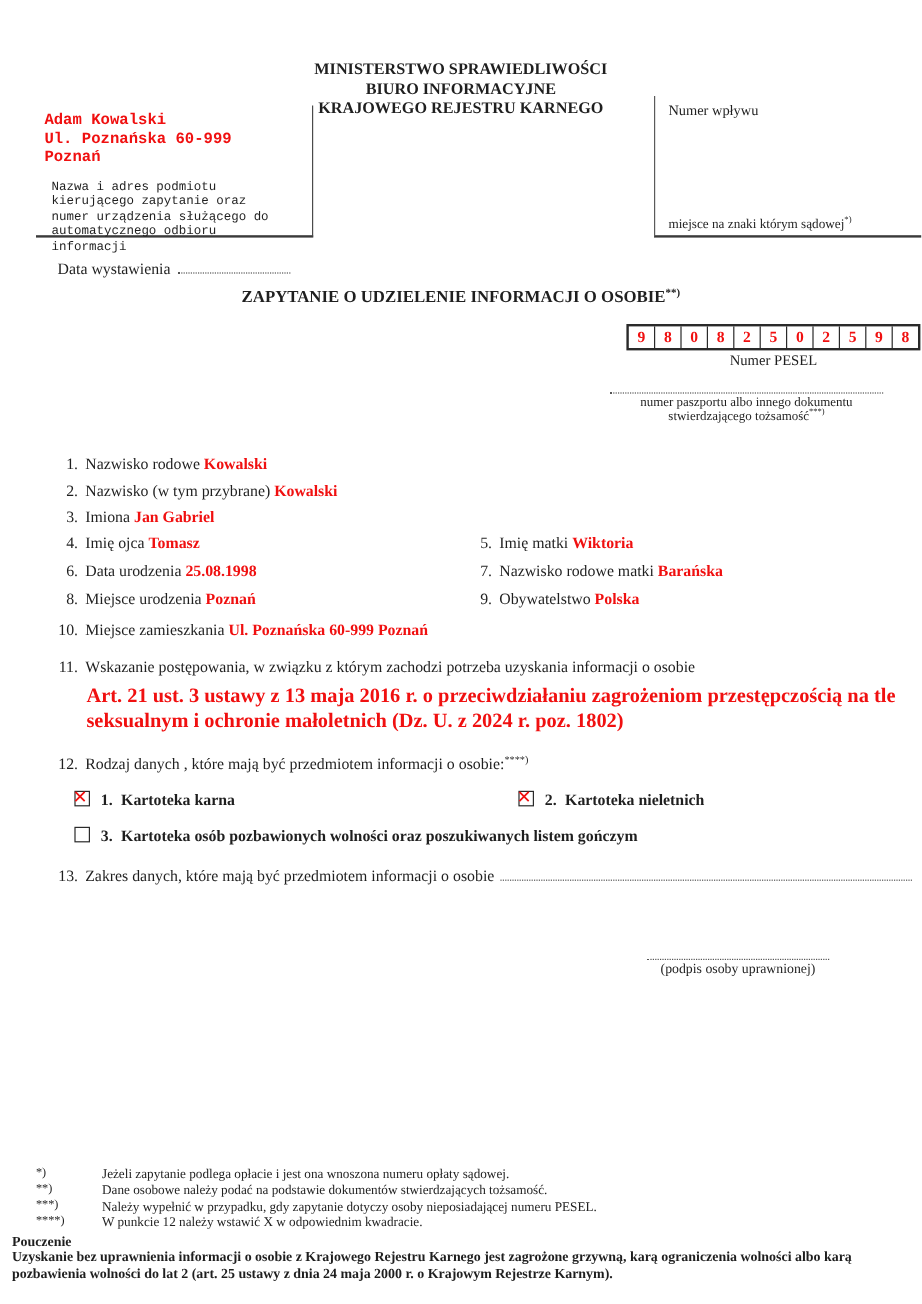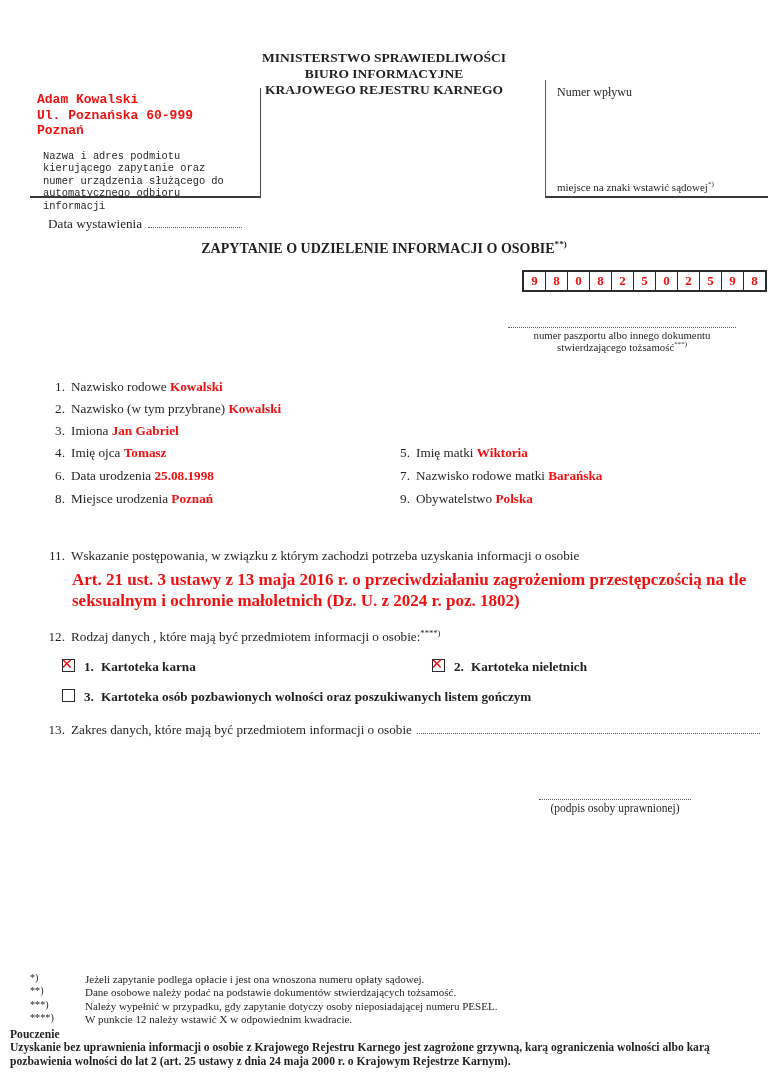--- a/index.html
+++ b/index.html
@@ -81,21 +81,21 @@
   </div>
 
   <div class="abs sender-box">
     <div class="sender-name">Adam Kowalski</div>
     <div class="sender-name">Ul. Poznańska 60-999 Poznań</div>
     <div class="sender-caption">Nazwa i adres podmiotu kierującego zapytanie oraz numer urządzenia służącego do automatycznego odbioru informacji</div>
   </div>
 
   <div class="abs receipt-box">
     <div class="receipt-top">Numer wpływu</div>
-    <div class="receipt-bottom"><span>miejsce na znaki wstawić sądowej</span><sup>*)</sup></div>
+    <div class="receipt-bottom"><span>miejsce na znaki którym sądowej</span><sup>*)</sup></div>
   </div>
 
   <div class="abs issue-date">
     <span>Data wystawienia</span><span class="dw-dots"></span>
   </div>
 
   <div class="abs form-title"><span>ZAPYTANIE O UDZIELENIE INFORMACJI O OSOBIE</span><sup>**)</sup></div>
 
   <div class="abs pesel-grid">
     <span class="pesel-cell">9</span>
@@ -103,20 +103,21 @@
     <span class="pesel-cell">0</span>
     <span class="pesel-cell">8</span>
     <span class="pesel-cell">2</span>
     <span class="pesel-cell">5</span>
     <span class="pesel-cell">0</span>
     <span class="pesel-cell">2</span>
     <span class="pesel-cell">5</span>
     <span class="pesel-cell">9</span>
     <span class="pesel-cell">8</span>
   </div>
+  <div class="abs pesel-label">Numer PESEL</div>
 
   <div class="abs passport">
     <span class="passport-dots"></span>
     <div>numer paszportu albo innego dokumentu</div>
     <div><span>stwierdzającego tożsamość</span><sup>***)</sup></div>
   </div>
 
   <div class="row" style="top:379px">
     <span class="num">1.</span><span>Nazwisko rodowe</span>
     <span class="val">Kowalski</span>
@@ -148,20 +149,24 @@
   </div>
   <div class="row" style="top:491px">
     <span class="num">8.</span><span>Miejsce urodzenia</span>
     <span class="val">Poznań</span>
     <span class="col2">
       <span class="num">9.</span><span>Obywatelstwo</span>
       <span class="val">Polska</span>
     </span>
   </div>
 
+  <div class="row" style="top:517px">
+    <span class="num">10.</span><span>Miejsce zamieszkania</span>
+    <span class="val">Ul. Poznańska 60-999 Poznań</span>
+  </div>
 
   <div class="row" style="top:548px">
     <span class="num">11.</span><span>Wskazanie postępowania, w związku z którym zachodzi potrzeba uzyskania informacji o osobie</span>
   </div>
   <div class="abs legal">Art. 21 ust. 3 ustawy z 13 maja 2016 r. o przeciwdziałaniu zagrożeniom przestępczością na tle seksualnym i ochronie małoletnich (Dz. U. z 2024 r. poz. 1802)</div>
 
   <div class="row" style="top:629px">
     <span class="num">12.</span><span>Rodzaj danych ,  które mają  być przedmiotem informacji o osobie:</span><sup>****)</sup>
   </div>
 

